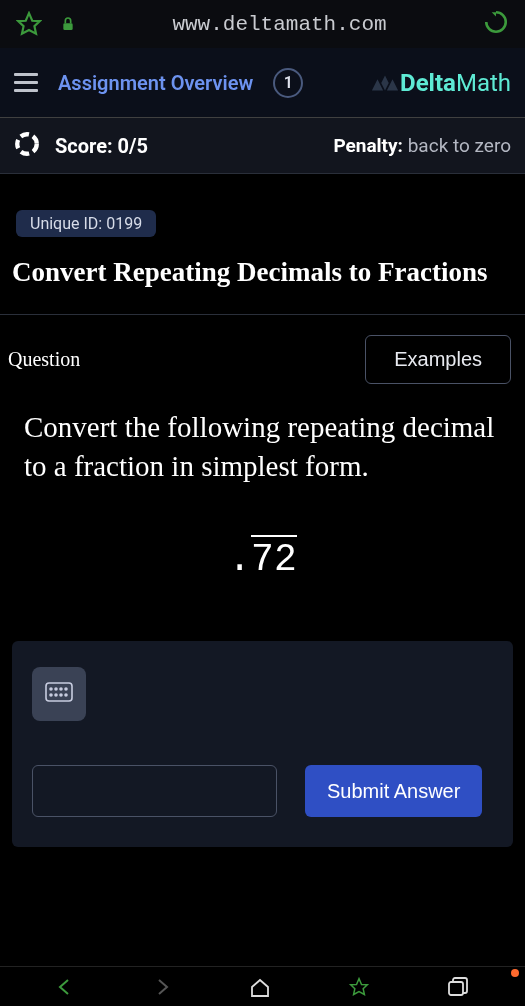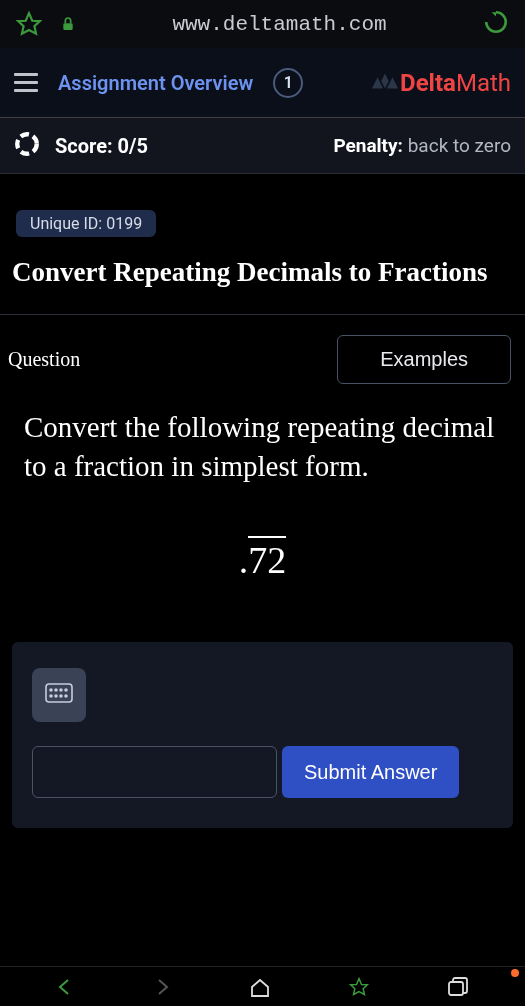--- a/index.html
+++ b/index.html
@@ -61,23 +61,23 @@
   border-radius: 50%;
   display: flex;
   align-items: center;
   justify-content: center;
   color: #dfe2ec;
   font-size: 16px;
   font-weight: 600;
 }
 .logo-area {
   display: flex;
-  align-items: flex-start;
+  align-items: center;
   gap: 0;
-  color: #ef4444;
+  color: #5eead4;
   margin-left: auto;
 }
 .logo-text { font-size: 24px; font-weight: 400; }
 .logo-text .bold { font-weight: 700; }
 .score-bar {
   height: 56px;
   display: flex;
   align-items: center;
   justify-content: space-between;
   padding: 0 14px;
@@ -110,36 +110,36 @@
   align-items: center;
   justify-content: space-between;
   padding: 20px 14px 0 8px;
 }
 .question-heading {
   font-family: Georgia, "Times New Roman", serif;
   font-size: 20px;
   font-weight: 400;
 }
 .examples-btn {
-  padding: 12px 42px;
+  padding: 12px 28px;
   border: 1px solid #4a5266;
   border-radius: 6px;
   background: transparent;
   color: #e8eaf0;
   font-size: 20px;
   cursor: pointer;
 }
 .prompt {
   font-family: Georgia, "Times New Roman", serif;
   font-size: 29px;
   line-height: 1.35;
   padding: 24px 12px 0 24px;
 }
 .decimal-display {
-  font-family: Liberation Serif, serif;
+  font-family: Liberation Mono, monospace;
   font-size: 38px;
   text-align: center;
   margin: 52px 0 60px 0;
 }
 .repeating { border-top: 2px solid #fff; padding-top: 1px; }
 .answer-card {
   margin: 0 12px;
   background: #131824;
   border-radius: 6px;
   padding: 26px 20px 30px 20px;
@@ -164,22 +164,22 @@
   height: 54px;
   background: #3a4255;
   border-radius: 8px;
   display: flex;
   align-items: center;
   justify-content: center;
   cursor: pointer;
 }
 .answer-bottom {
   display: flex;
-  gap: 5px;
-  margin-top: 24px;
+  gap: 28px;
+  margin-top: 44px;
 }
 .answer-input {
   flex: 1;
   max-width: 245px;
   height: 52px;
   background: transparent;
   border: 1px solid #4a5266;
   border-radius: 6px;
   color: #fff;
   font-size: 20px;

